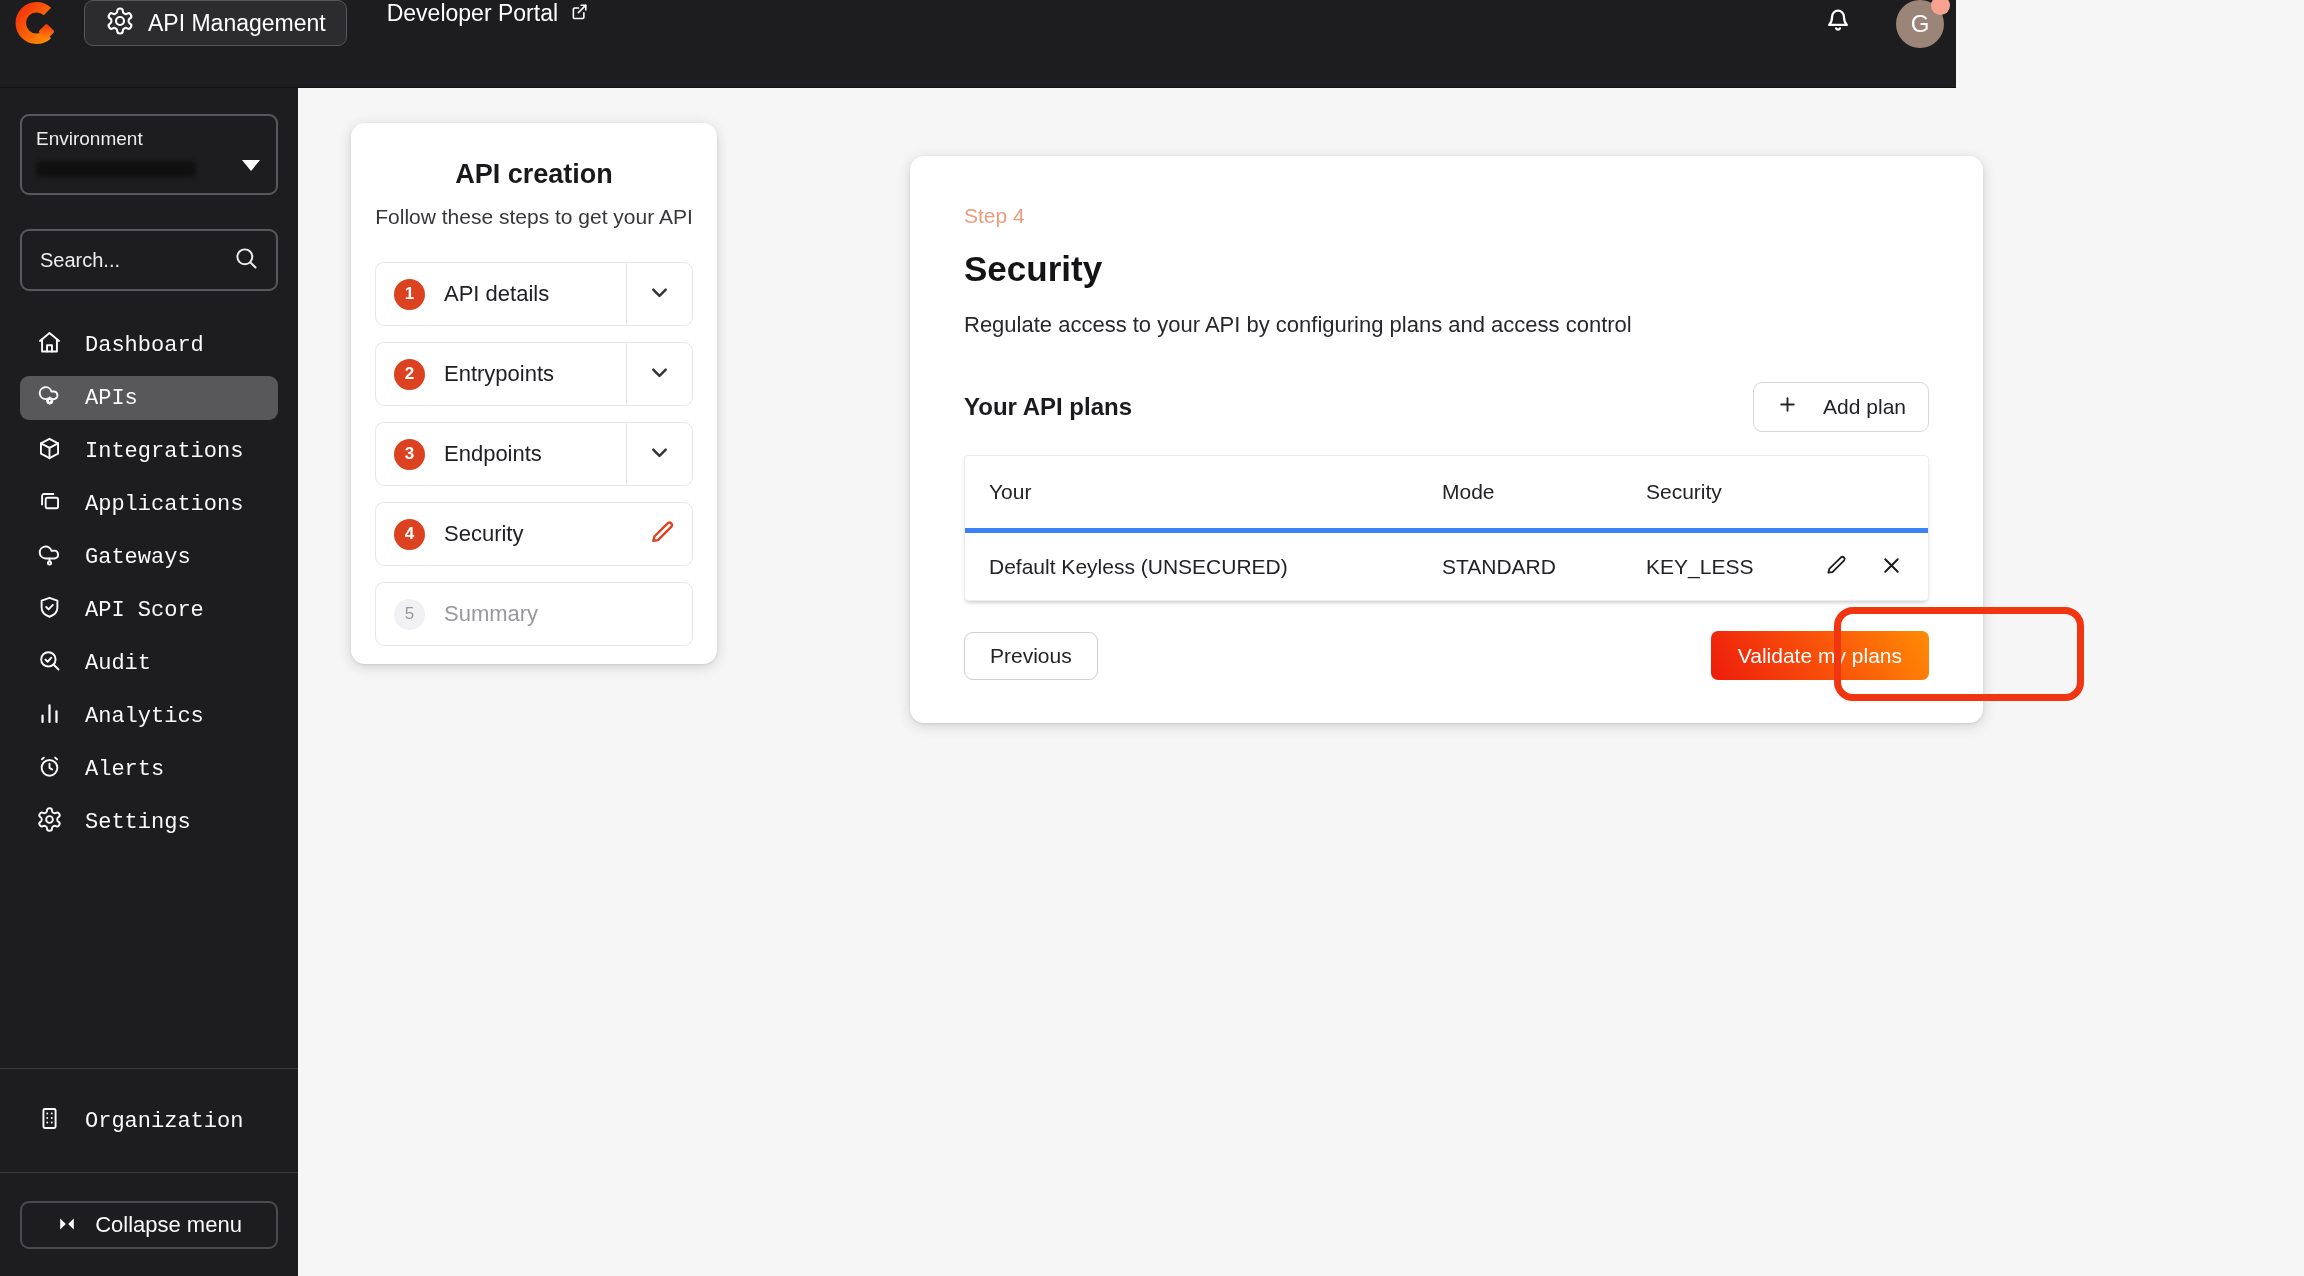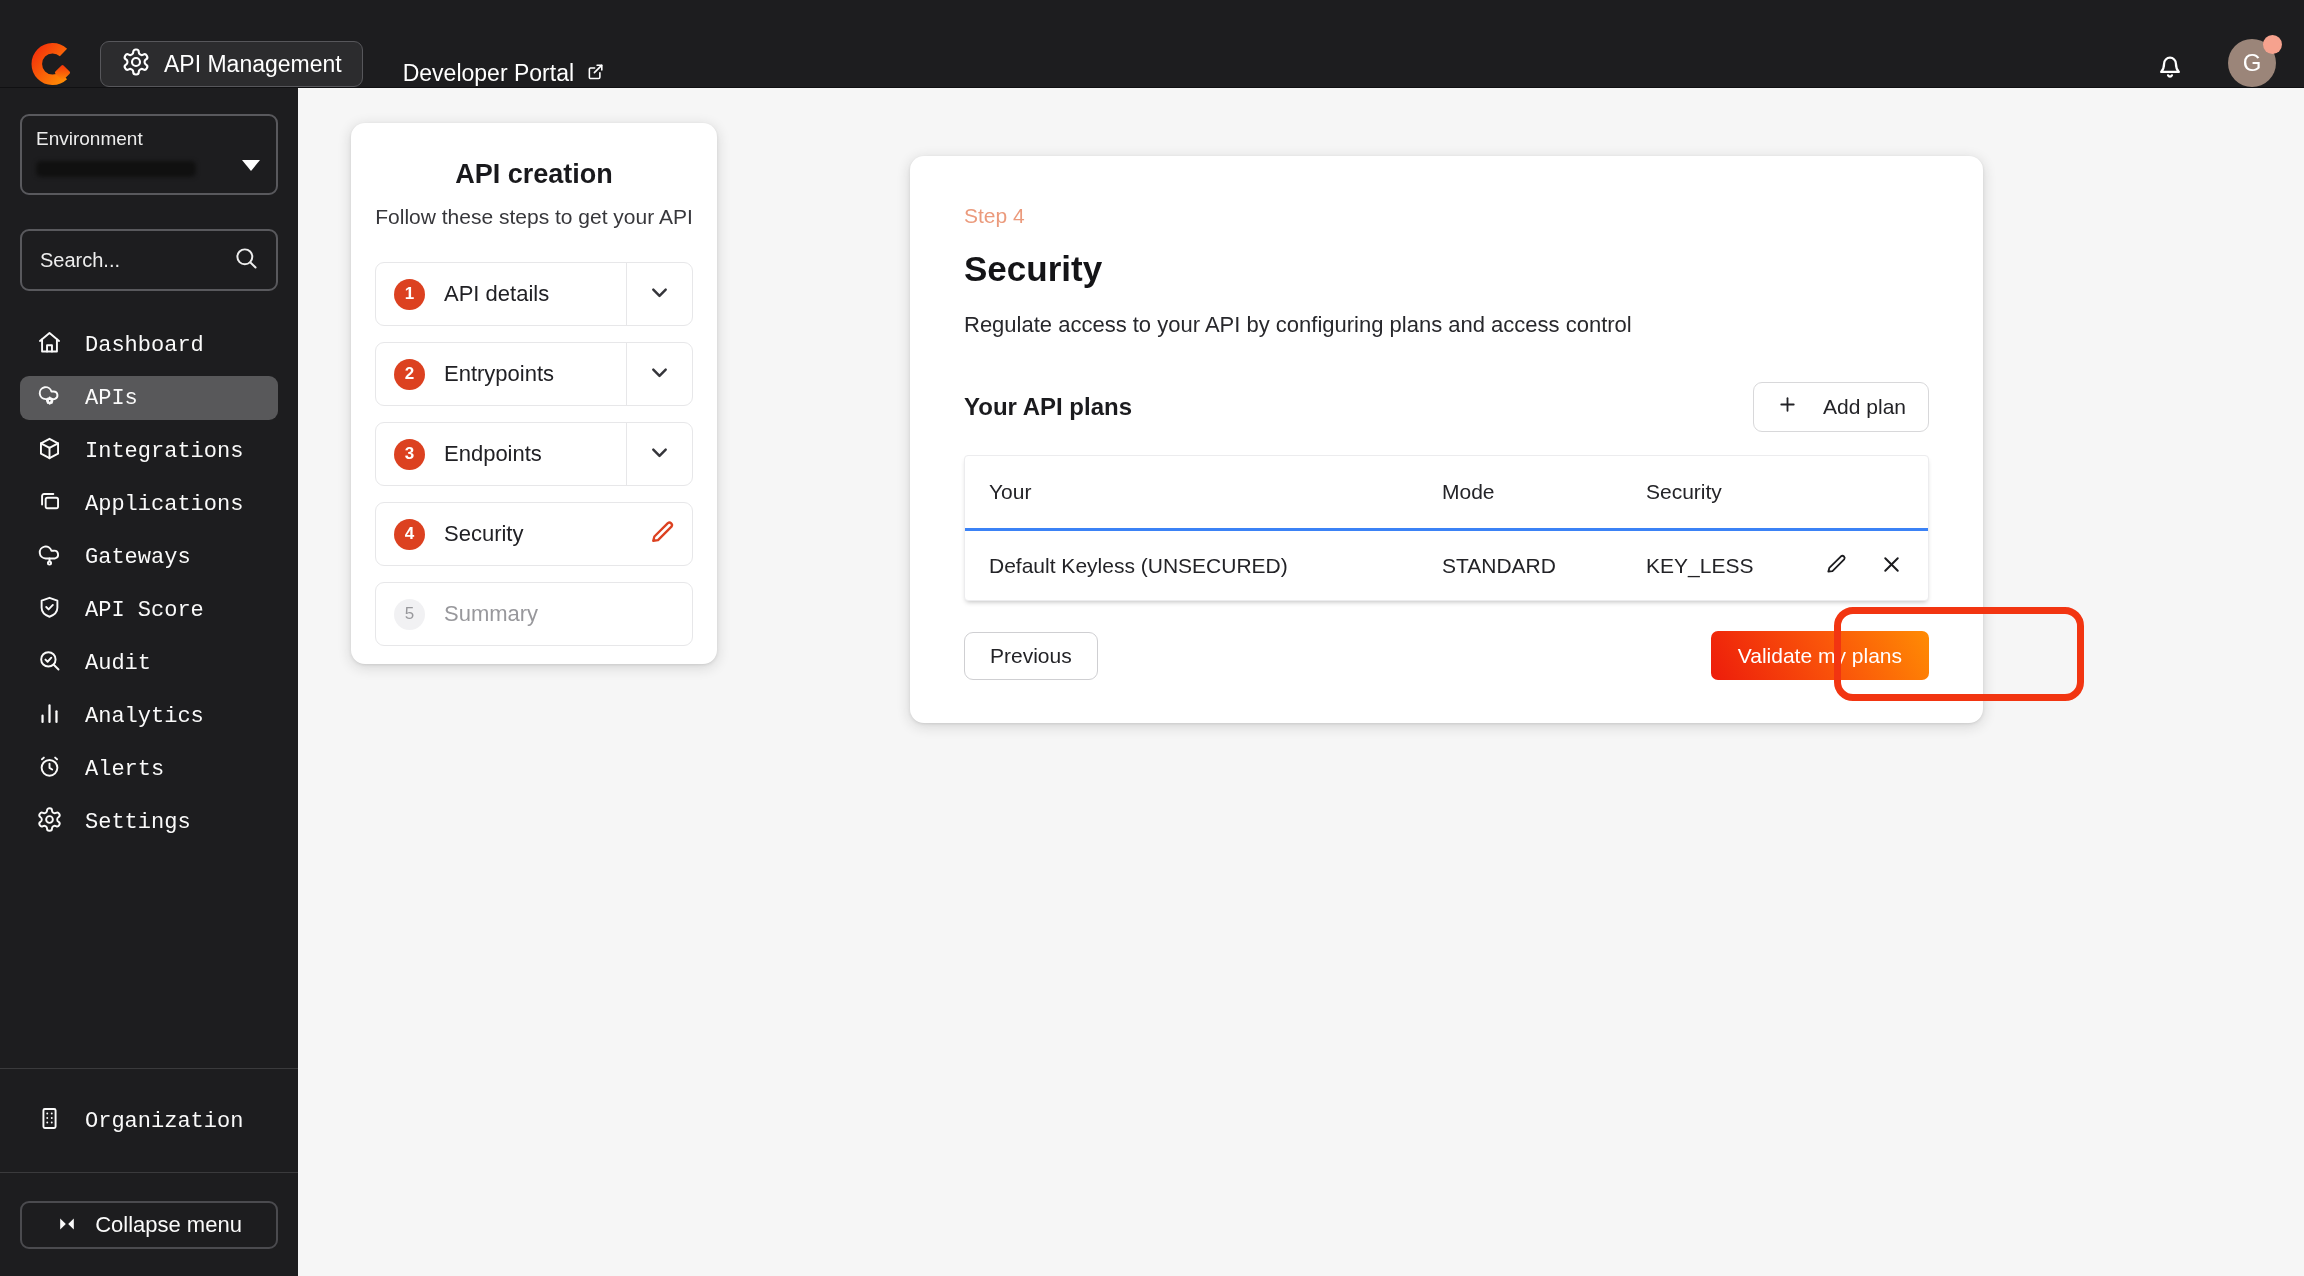--- a/index.html
+++ b/index.html
@@ -1,22 +1,22 @@
 <!DOCTYPE html>
 <html><head>
 <meta charset="utf-8">
 <style>
   * { box-sizing: border-box; }
   html,body { margin:0; padding:0; }
   body { font-family: "Liberation Sans", "DejaVu Sans", sans-serif; }
   .page { position:relative; width:2304px; height:1276px; background:#f6f6f6; overflow:hidden; }
 
   
-  .topbar { position:absolute; left:0; top:0; width:2304px; height:88px; background:#1d1d1f;
-            display:flex; align-items:flex-end; padding:0 28px; border-bottom:1px solid #101012; z-index:4; }
+  .topbar { position:absolute; left:0; top:0; width:1956px; height:88px; background:#1d1d1f;
+            display:flex; align-items:flex-start; padding:0 12px; border-bottom:1px solid #101012; z-index:4; }
   .logo { width:46px; height:46px; flex:0 0 auto; }
   .app-switcher { margin-left:26px; height:46px; display:flex; align-items:center; gap:13px;
                   background:#2c2c2e; border:1px solid #57575b; border-radius:9px; padding:0 20px; cursor:pointer; }
   .app-switcher-label { color:#ffffff; font-size:23px; }
   .devportal { margin-left:40px; display:flex; align-items:center; gap:11px; cursor:pointer; }
   .devportal-label { color:#ffffff; font-size:23px; }
   .topbar-spacer { flex:1; }
   .bell { margin-right:40px; cursor:pointer; }
   .avatar { position:relative; width:48px; height:48px; border-radius:50%; background:#9b8579;
             display:flex; align-items:center; justify-content:center; cursor:pointer; }
@@ -75,21 +75,21 @@
   .main-desc { margin-top:23px; font-size:22px; color:#28282c; }
   .plans-row { margin-top:44px; display:flex; align-items:center; justify-content:space-between; }
   .plans-heading { font-size:24px; font-weight:700; color:#1b1b1e; }
   .add-plan-btn { height:50px; display:flex; align-items:center; gap:24px; background:#ffffff;
                   border:1px solid #d8d8da; border-radius:9px; padding:0 22px; font-size:21px; color:#232327;
                   font-family:inherit; cursor:pointer; }
   .plans-table { margin-top:23px; border:1px solid #ececee; border-radius:4px;
                  box-shadow:0 3px 5px -2px rgba(0,0,0,0.25); background:#fff; }
   .t-row { display:flex; align-items:center; height:72px; padding:0 24px; }
   .t-head { color:#242428; font-size:21px; }
-  .t-body { border-top:3px solid #3b82f6; color:#232327; font-size:21px; }
+  .t-body { border-top:5px solid #3b82f6; color:#232327; font-size:21px; }
   .col-name { width:453px; }
   .col-mode { width:204px; }
   .col-security { flex:1; }
   .col-actions { width:132px; display:flex; align-items:center; justify-content:flex-end; gap:30px; }
   .row-action { background:none; border:none; padding:0; cursor:pointer; display:flex; }
   .footer-row { margin-top:30px; display:flex; align-items:center; justify-content:space-between;gap:38px; }
   .prev-btn { height:48px; background:#ffffff; border:1px solid #cfcfd2; border-radius:9px; padding:0 25px;
               font-size:21px; color:#232327; font-family:inherit; cursor:pointer; }
   .validate-btn { height:49px; border:none; border-radius:7px; padding:0 27px; font-size:21px; color:#ffffff;
                   font-family:inherit; cursor:pointer;

